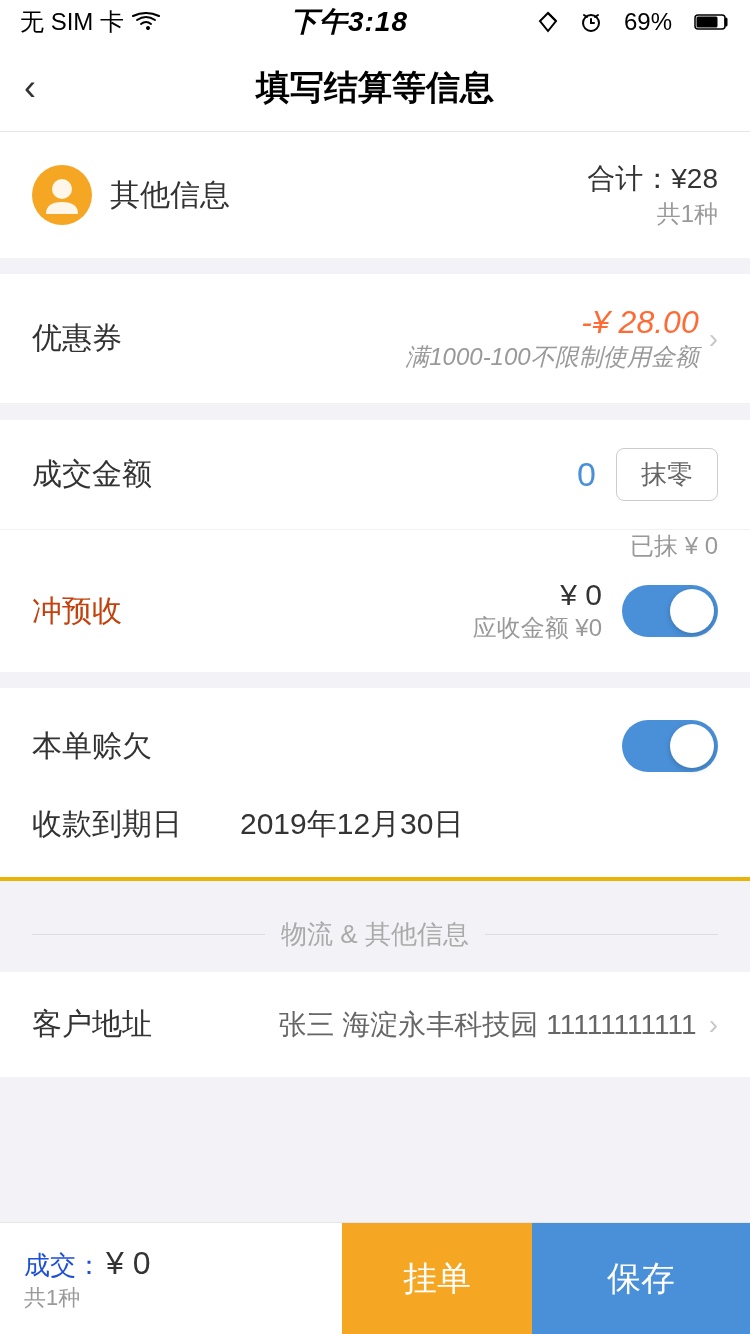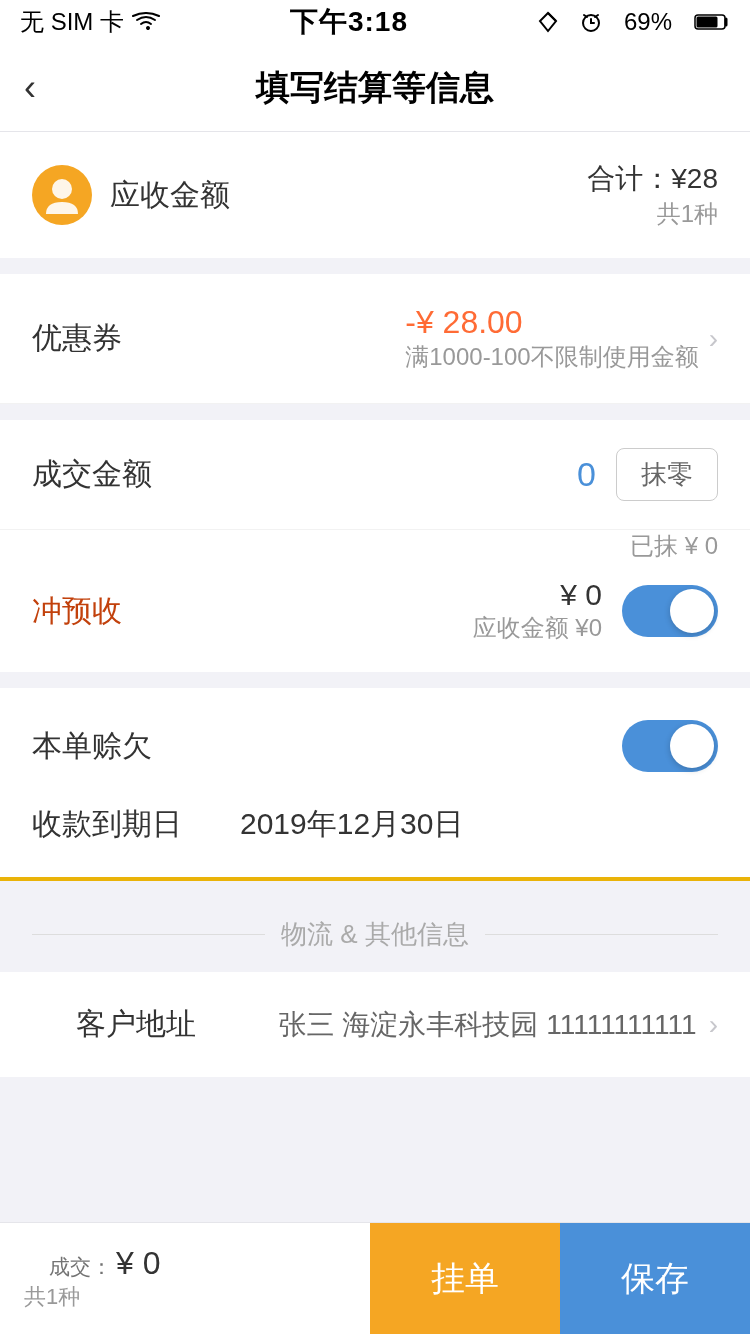--- a/index.html
+++ b/index.html
@@ -27,20 +27,21 @@
     }
     .status-left {
       display: flex;
       align-items: center;
       gap: 8px;
     }
     .status-center {
       font-size: 28px;
       font-weight: 600;
       letter-spacing: 1px;
+      font-style: italic;
     }
     .status-right {
       display: flex;
       align-items: center;
       gap: 22px;
     }
 
     
     .nav-bar {
       height: 88px;
@@ -132,20 +133,22 @@
     .row-label {
       font-size: 30px;
       color: #333;
     }
     .row-right {
       display: flex;
       align-items: center;
       gap: 10px;
     }
     .coupon-right {
+      text-align: right;
+      font-style: italic;
     }
     .coupon-discount {
       font-size: 32px;
       color: #ff6b35;
       font-weight: 500;
     }
     .coupon-desc {
       font-size: 24px;
       color: #999;
     }
@@ -291,21 +294,20 @@
     .divider-line {
       flex: 1;
       height: 1px;
       background: #ddd;
     }
 
     
     .address-section {
       background: #fff;
       margin-bottom: 16px;
-      padding-left: 44px;
     }
     .address-row {
       padding: 32px 32px;
       display: flex;
       align-items: center;
       justify-content: space-between;
     }
     .address-left {
       font-size: 30px;
       color: #333;
@@ -332,23 +334,22 @@
       background: #fff;
       display: flex;
       align-items: center;
       border-top: 1px solid #e5e5ea;
     }
     .bottom-summary {
       flex: 1;
       padding: 0 24px;
     }
     .bottom-deal-label {
-      font-size: 21px;
-      color: #737373;
-      margin-left: 25px;
+      font-size: 26px;
+      color: #1d4ed8;
     }
     .bottom-deal-amount {
       font-size: 32px;
       color: #333;
       font-weight: 500;
     }
     .bottom-count {
       font-size: 22px;
       color: #999;
     }
@@ -358,21 +359,21 @@
       background: #f5a623;
       display: flex;
       align-items: center;
       justify-content: center;
       font-size: 34px;
       color: #fff;
       font-weight: 500;
       cursor: pointer;
     }
     .btn-save {
-      width: 190px;
+      width: 218px;
       height: 112px;
       background: #4a90d9;
       display: flex;
       align-items: center;
       justify-content: center;
       font-size: 34px;
       color: #fff;
       font-weight: 500;
       cursor: pointer;
     }
@@ -421,21 +422,21 @@
 <div class="content">
 
   <div class="customer-row">
     <div class="customer-left">
       <div class="customer-avatar">
         <svg width="40" height="42" viewBox="0 0 40 42" fill="none">
           <circle cx="20" cy="15" r="10" fill="#fff" opacity="0.9"></circle>
           <path d="M4 40 Q4 28 20 28 Q36 28 36 40" fill="#fff" opacity="0.9"></path>
         </svg>
       </div>
-      <span class="customer-name">应收金额</span>
+      <span class="customer-name">其他信息</span>
     </div>
     <div class="customer-total">
       <div class="customer-total-amount">合计：¥28</div>
       <div class="customer-total-count">共1种</div>
     </div>
   </div>
 
   <div class="card">
     <div class="row-item">
       <span class="row-label">优惠券</span>

